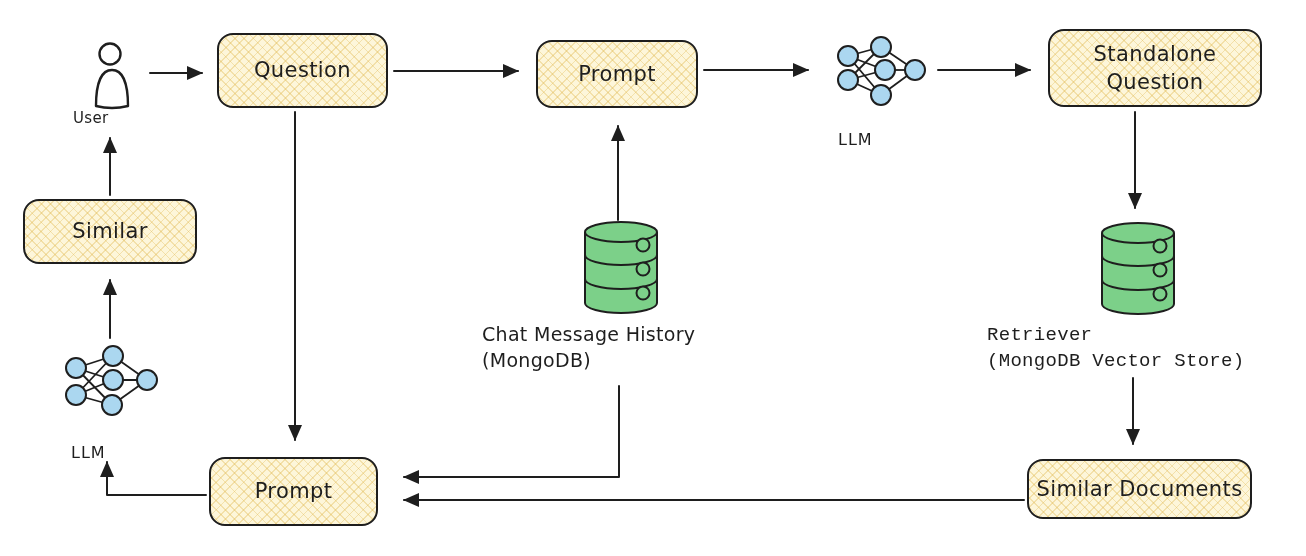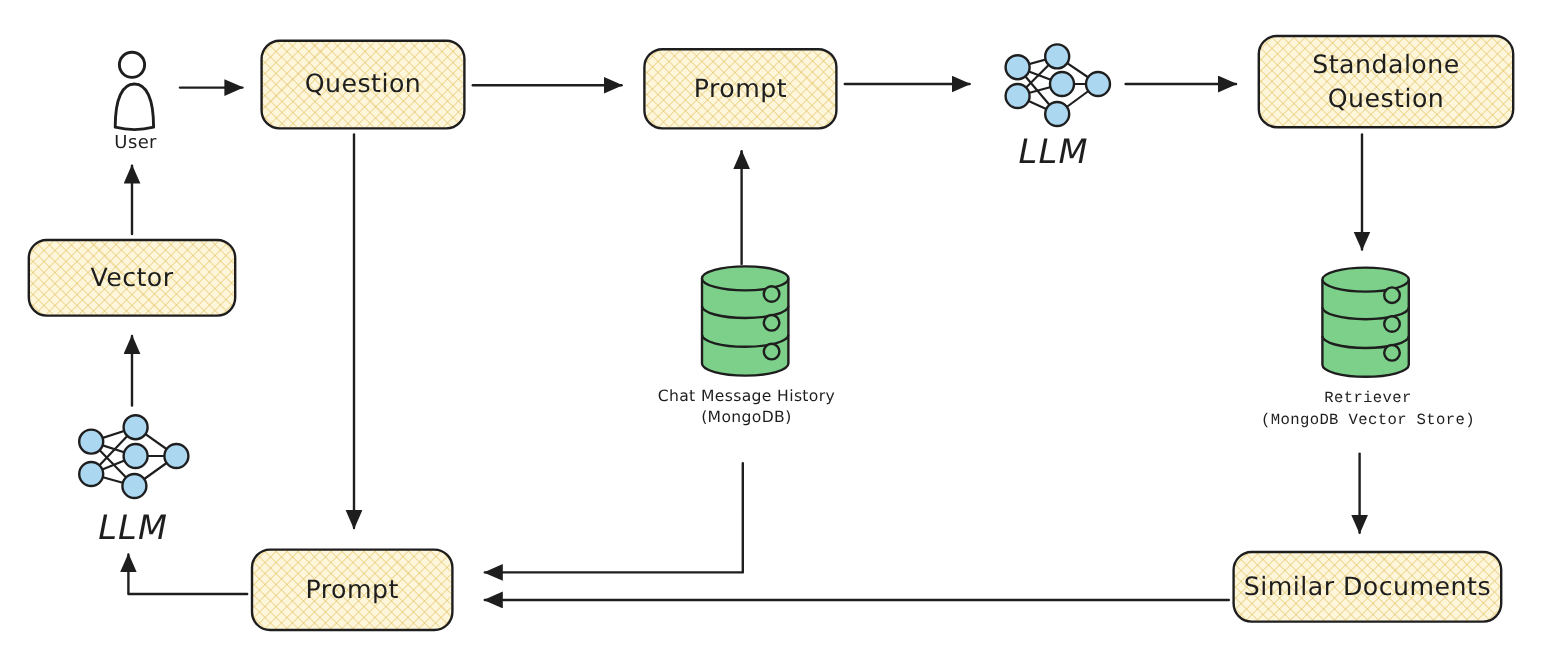--- a/index.html
+++ b/index.html
@@ -30,25 +30,25 @@
     border:2.2px solid var(--ink);border-radius:16px;
     background-color:var(--box-fill);
     background-image:
       repeating-linear-gradient(45deg,var(--box-hatch) 0 1.2px,transparent 1.2px 6.5px),
       repeating-linear-gradient(135deg,var(--box-hatch) 0 1.2px,transparent 1.2px 6.5px);
     display:flex;align-items:center;justify-content:center;
     text-align:center;font-size:21px;letter-spacing:.4px;
     line-height:1.35;white-space:pre-line;
   }
   .free-label{
-    position:absolute;text-align:center;white-space:pre-line;
+    position:absolute;white-space:pre-line;
     color:var(--ink);
   }
-  .sub-label{font-size:13px;line-height:1.35;letter-spacing:.3px;}
-  .llm-label{font-size:28px;font-style:italic;letter-spacing:1px;}
+  .sub-label{font-size:19px;line-height:1.35;letter-spacing:.3px;}
+  .llm-label{font-size:16px;letter-spacing:1px;margin-top:20px;}
   .user-label{font-size:15px;letter-spacing:.3px;}
 </style>
 </head>
 <body>
 
 <div class="canvas">
 
   <svg class="edges-svg" viewBox="0 0 1306 556" xmlns="http://www.w3.org/2000/svg">
     <defs>
       <marker id="arw" markerWidth="9" markerHeight="8" refX="7.5" refY="3.5" orient="auto" markerUnits="strokeWidth">
@@ -136,21 +136,21 @@
     </g>
   </svg>
 
   <div class="node-box" style="left:217px;top:33px;width:171px;height:75px;">Question</div>
 
   <div class="node-box" style="left:536px;top:40px;width:162px;height:68px;">Prompt</div>
 
   <div class="node-box" style="left:1048px;top:29px;width:214px;height:78px;">Standalone
 Question</div>
 
-  <div class="node-box" style="left:23px;top:199px;width:174px;height:65px;">Vector</div>
+  <div class="node-box" style="left:23px;top:199px;width:174px;height:65px;">Similar</div>
 
   <div class="node-box" style="left:209px;top:457px;width:169px;height:69px;">Prompt</div>
 
   <div class="node-box" style="left:1027px;top:459px;width:225px;height:60px;">Similar Documents</div>
 
   <div class="free-label user-label" style="left:73px;top:109px;width:80px;">User</div>
 
   <div class="free-label llm-label" style="left:838px;top:110px;width:80px;">LLM</div>
 
   <div class="free-label llm-label" style="left:71px;top:423px;width:80px;">LLM</div>

